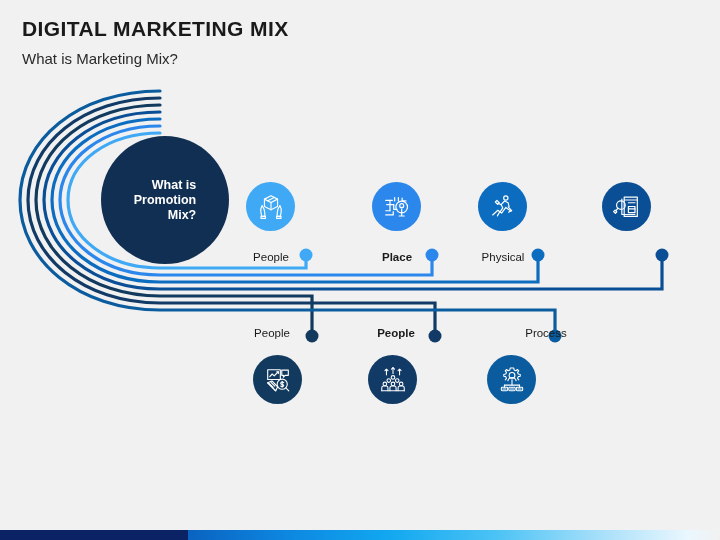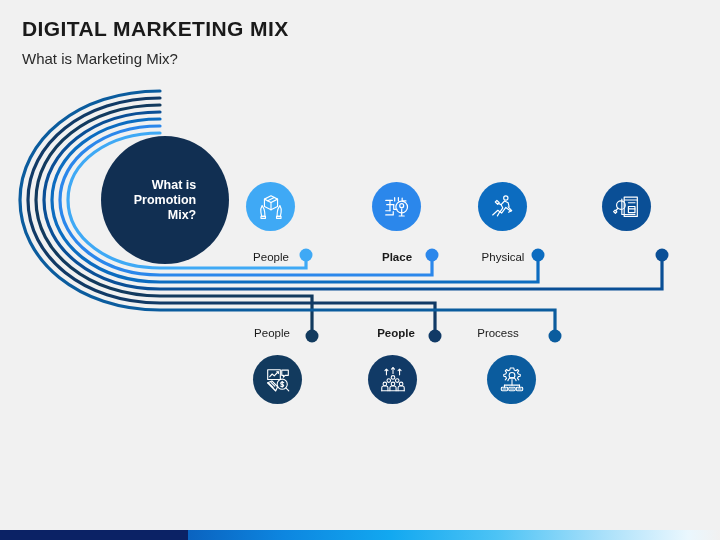--- a/index.html
+++ b/index.html
@@ -200,21 +200,21 @@
         <circle cx="16" cy="20.2" r="1.9"></circle>
         <circle cx="24.7" cy="20.2" r="1.9"></circle>
         <path d="M4 27.5 L4 24.3 C4 23.2 4.9 22.4 6 22.4 L8.6 22.4 C9.7 22.4 10.6 23.2 10.6 24.3 L10.6 27.5"></path>
         <path d="M12.7 27.5 L12.7 24.3 C12.7 23.2 13.6 22.4 14.7 22.4 L17.3 22.4 C18.4 22.4 19.3 23.2 19.3 24.3 L19.3 27.5"></path>
         <path d="M21.4 27.5 L21.4 24.3 C21.4 23.2 22.3 22.4 23.4 22.4 L26 22.4 C27.1 22.4 28 23.2 28 24.3 L28 27.5"></path>
         <path d="M4 27.5 L28 27.5"></path>
       </g>
     </svg>
   </div>
 
-  <div class="node-label" style="left:458px;top:327px;width:80px;">Process</div>
+  <div class="node-label" style="left:506px;top:327px;width:80px;">Process</div>
   <div class="node-icon" style="left:487px;top:355px;background:#0b5c9e;">
     <svg width="30" height="30" viewBox="0 0 32 32">
       <g fill="none" stroke="#ffffff" stroke-width="1.15" stroke-linejoin="round" stroke-linecap="round">
         <path d="M16 3.2 L17.9 3.2 L18.3 5.3 L20.1 6.1 L21.8 4.8 L23.2 6.2 L21.9 7.9 L22.7 9.7 L24.8 10.1 L24.8 12 L22.7 12.4 L21.9 14.2 L23.2 15.9
                  M16 3.2 L14.1 3.2 L13.7 5.3 L11.9 6.1 L10.2 4.8 L8.8 6.2 L10.1 7.9 L9.3 9.7 L7.2 10.1 L7.2 12 L9.3 12.4 L10.1 14.2 L8.8 15.9"></path>
         <circle cx="16" cy="11.1" r="3.1"></circle>
         <path d="M11.6 16.8 C12.2 14.6 13.9 13.3 16 13.3 C18.1 13.3 19.8 14.6 20.4 16.8"></path>
         <path d="M16 15.6 L16 21.5"></path>
         <path d="M8 21.5 L24 21.5"></path>
         <path d="M8 21.5 L8 23.8"></path>

